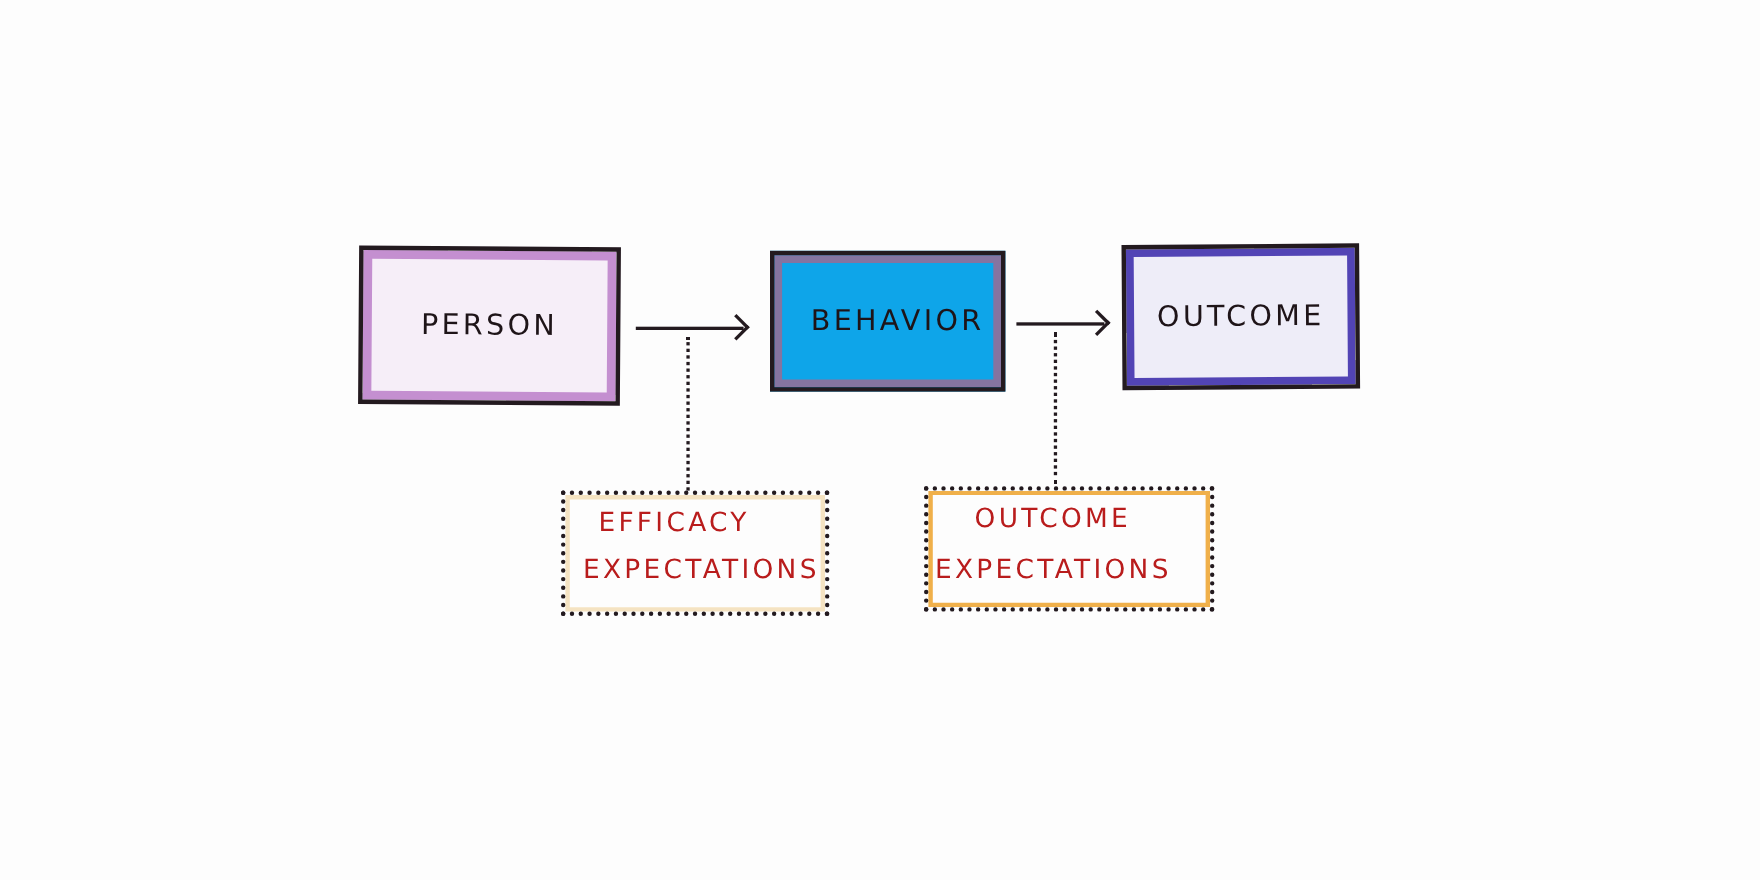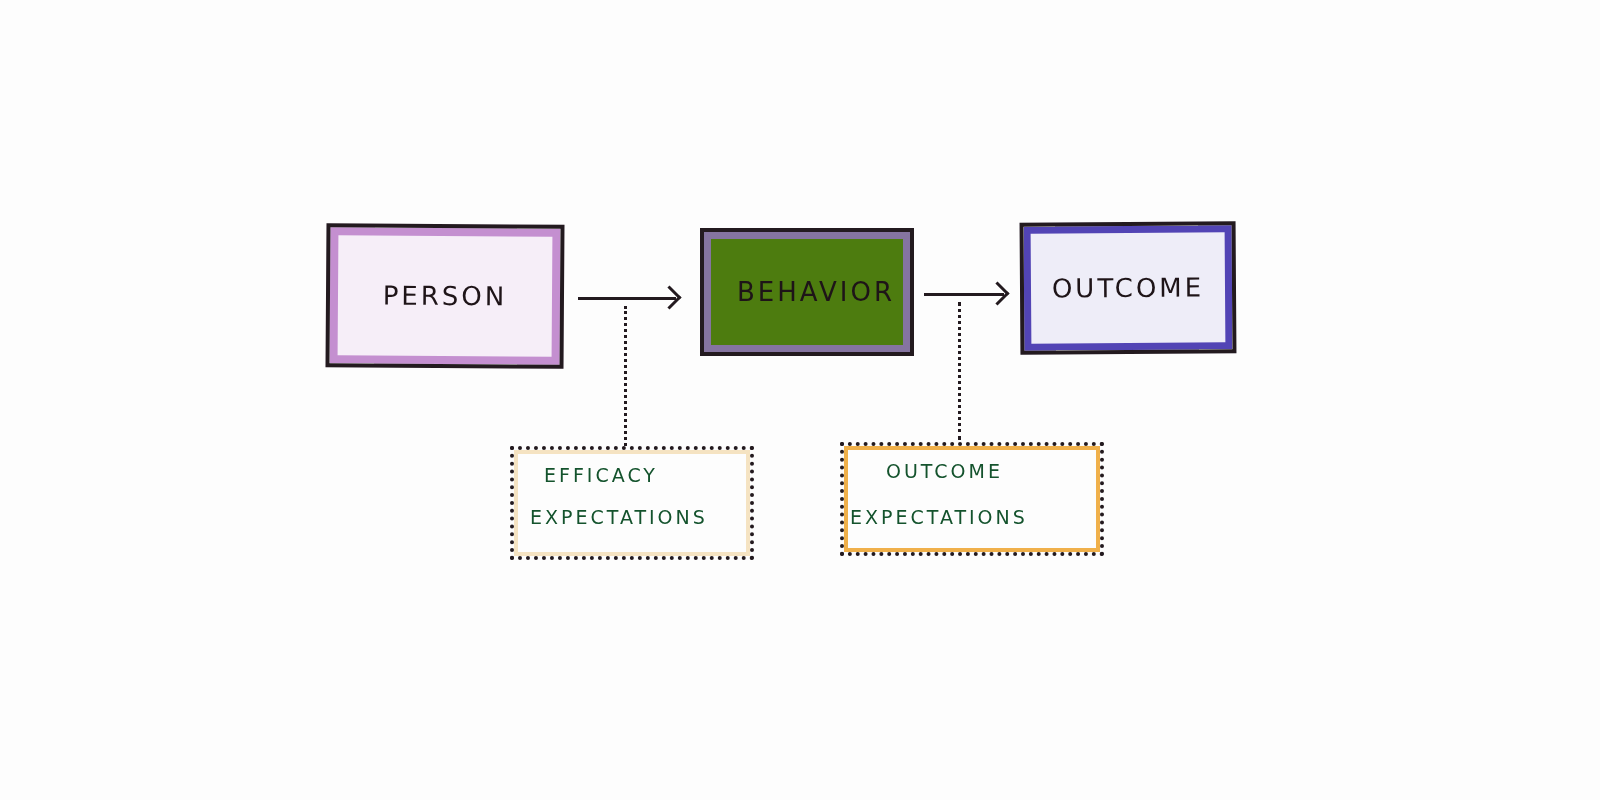--- a/index.html
+++ b/index.html
@@ -5,33 +5,33 @@
   html, body { margin:0; padding:0; }
   body { width:1600px; height:800px; background:#fdfdfd; position:relative; overflow:hidden;
          font-family: "DejaVu Sans", sans-serif; }
   .box { position:absolute; border:4px solid #231a1f; box-sizing:border-box;
          display:flex; align-items:center; justify-content:center;
          font-size:26px; letter-spacing:3px; color:#1e1418; }
   .box span { position:relative; }
   #person { left:326px; top:224px; width:238px; height:144px;
             background:#f6eef8; box-shadow: inset 0 0 0 8px #c48fd0; transform:rotate(0.4deg); }
   #behavior { left:700px; top:228px; width:214px; height:128px;
-            background:#4d7c0f; box-shadow: inset 0 0 0 7px #8574a0; padding-left: 18px; }
+            background:#0ea5e9; box-shadow: inset 0 0 0 7px #8574a0; padding-left: 18px; }
   #outcome { left:1020px; top:222px; width:216px; height:132px;
             background:#eeedf8; box-shadow: inset 0 0 0 7px #5244b5; transform:rotate(-0.4deg); }
   .arrow { position:absolute; height:3px; background:#231a1f; }
   .arrow::after { content:""; position:absolute; right:-2px; top:-8px; width:14px; height:14px;
                   border-right:3px solid #231a1f; border-top:3px solid #231a1f; transform:rotate(45deg); }
   #arrow1 { left:578px; top:297px; width:98px; }
   #arrow2 { left:924px; top:293px; width:80px; }
   .vdots { position:absolute; width:0; border-left:3px dotted #231a1f; }
   #dots1 { left:624px; top:306px; height:140px; }
   #dots2 { left:958px; top:302px; height:138px; }
   .exp { position:absolute; border:4px dotted #231a1f; box-sizing:border-box;
-         font-size:19px; letter-spacing:3px; color:#14532d; line-height:42px; }
+         font-size:24px; letter-spacing:3px; color:#b91c1c; line-height:42px; }
   #eff { left:510px; top:446px; width:244px; height:114px; box-shadow: inset 0 0 0 4px #f5e3c2; }
   #eff .l1 { position:absolute; left:30px; top:4px; }
   #eff .l2 { position:absolute; left:16px; top:46px; }
   #oexp { left:840px; top:442px; width:264px; height:114px; box-shadow: inset 0 0 0 4px #f0b04a; }
   #oexp .l1 { position:absolute; left:42px; top:4px; }
   #oexp .l2 { position:absolute; left:6px; top:50px; }
 </style>
 </head>
 <body>
 

